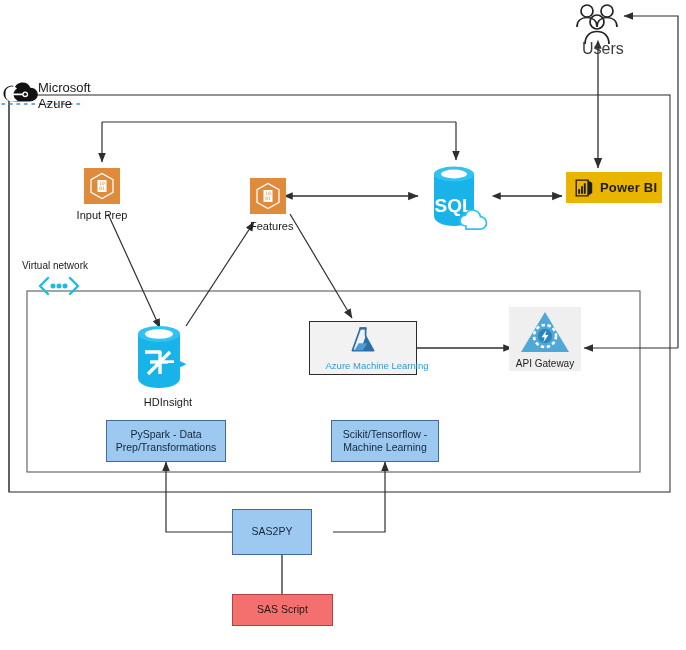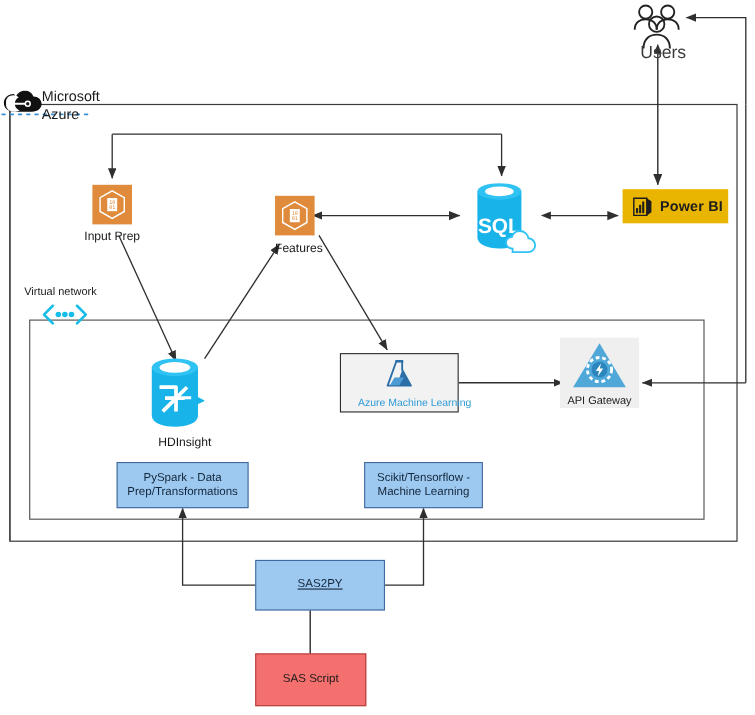--- a/index.html
+++ b/index.html
@@ -230,21 +230,21 @@
   </div>
 
   <div class="pbox blue" style="left:106px;top:420px;width:120px;height:42px;">
     <span>PySpark - Data Prep/Transformations</span>
   </div>
 
   <div class="pbox blue" style="left:331px;top:420px;width:108px;height:42px;">
     <span>Scikit/Tensorflow - Machine Learning</span>
   </div>
 
-  <div class="pbox blue" style="left:232px;top:509px;width:118px;height:46px;text-decoration:underline;">
+  <div class="pbox blue" style="left:232px;top:509px;width:80px;height:46px;">
     <span>SAS2PY</span>
   </div>
 
-  <div class="pbox red" style="left:232px;top:594px;width:101px;height:48px;">
+  <div class="pbox red" style="left:232px;top:594px;width:101px;height:32px;">
     <span>SAS Script</span>
   </div>
 
 </div>
 
 </body></html>

